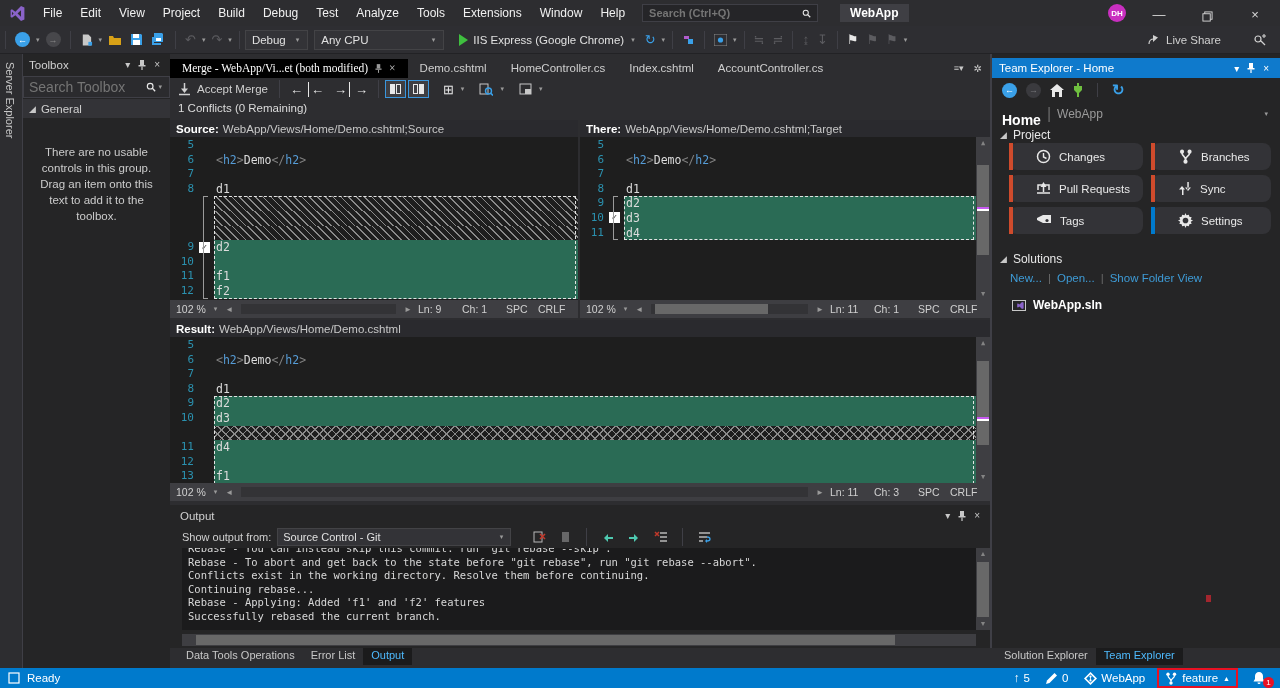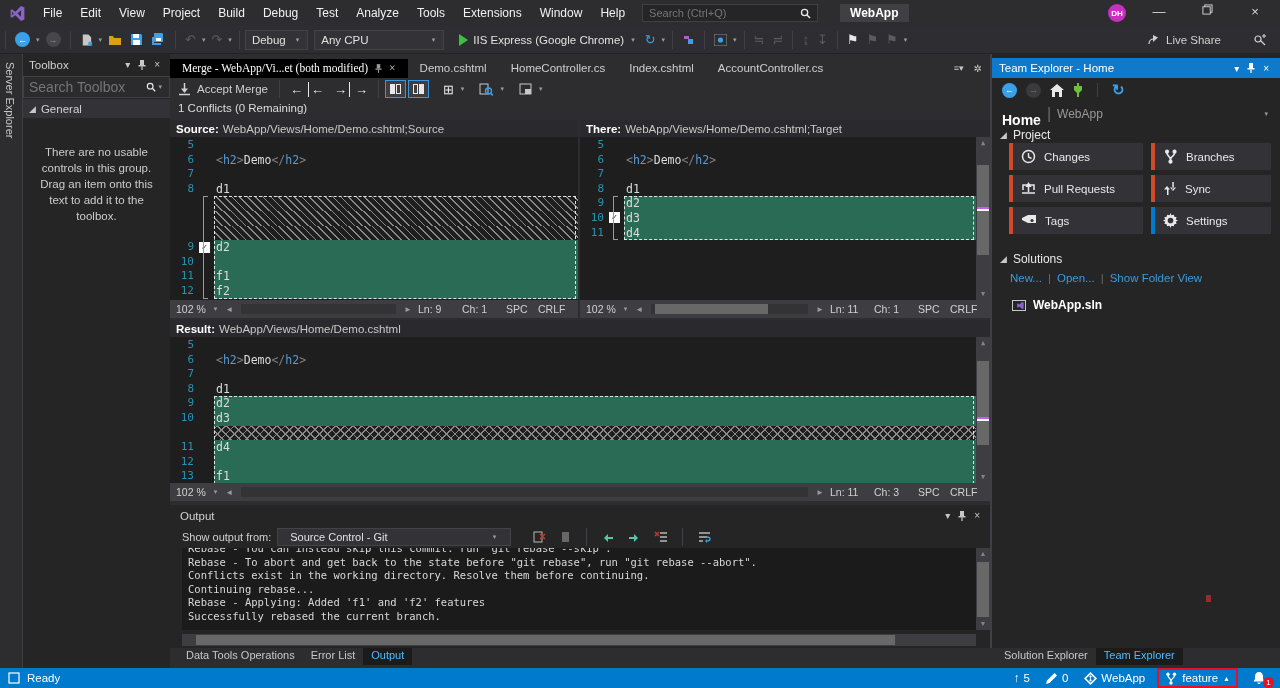--- a/index.html
+++ b/index.html
@@ -8,24 +8,24 @@
   svg { display:block; }
 
   
   #titlebar { position:absolute; left:0; top:0; width:1280px; height:26px; background:#2d2d30;
               display:flex; align-items:center; }
   #vs-logo { width:34px; display:flex; justify-content:center; }
   .menu-item { font-size:12px; color:#f1f1f1; padding:0 9px; line-height:26px; cursor:default; }
   #qsearch { width:176px; height:18px; background:#252528; border:1px solid #3f3f46; display:flex;
              align-items:center; margin-left:8px; padding:0 6px; }
   #qsearch input { flex:1; background:transparent; border:none; outline:none; color:#999;
-                   font-size:11px; font-family:"Liberation Sans",sans-serif; }
+                   font-size:11px; font-family:"Liberation Sans",sans-serif;font-weight:bold; }
   #app-chip { margin-left:22px; background:#3f3f44; color:#fff; font-size:12px; font-weight:bold;
               padding:2px 10px; }
-  #tb-right { margin-left:auto; display:flex; align-items:flex-start; gap:18px; padding-right:10px; }
+  #tb-right { margin-left:auto; display:flex; align-items:flex-end; gap:18px; padding-right:10px; }
   #avatar { width:18px; height:18px; border-radius:50%; background:#c92fc0; color:#fff; font-size:8px;
             font-weight:bold; display:flex; align-items:center; justify-content:center; }
   .winbtn { width:30px; text-align:center; color:#d8d8d8; font-size:13px; }
 
   
   #toolbar { position:absolute; left:0; top:26px; width:1280px; height:28px; background:#2e2e32;
              border-bottom:1px solid #222225; display:flex; align-items:center; font-size:12px; }
   .tsep { width:1px; height:18px; background:#3f3f46; margin:0 5px; }
   .tico { padding:0 4px; font-size:13px; color:#b8b8b8; display:flex; align-items:center; }
   .tico.blue { color:#3aa0e8; } .tico.dim { color:#5c5c60; } .tico.gold { color:#d8a117; }
@@ -106,21 +106,21 @@
   .zoom-row .track .hthumb { position:absolute; top:0; height:10px; background:#686868; }
   .sb-ar { color:#9a9a9a; font-size:8px; }
   .lninfo { display:flex; gap:0; }
   .lninfo span { width:44px; text-align:left; }
 
   
   #output-panel { position:absolute; left:0; top:451px; width:820px; height:143px; background:#252526; }
   #output-toolbar { height:22px; display:flex; align-items:center; font-size:11px; color:#d0d0d0;
                     padding-left:12px; gap:6px; }
   #output-combo { width:234px; height:18px; background:#333337; border:1px solid #434346;
-                  display:flex; align-items:center; font-size:11px; padding:0 12px; color:#e0e0e0; }
+                  display:flex; align-items:center; font-size:11px; padding:0 5px; color:#e0e0e0; }
   .out-ico { font-size:11px; color:#b8b8b8; padding:0 4px; }
   #output-console { position:absolute; left:12px; top:43px; right:14px; bottom:18px; background:#1b1b1c;
                     overflow:hidden; font-family:"DejaVu Sans Mono",monospace; font-size:10.5px;
                     line-height:13.5px; color:#d8d8d8; padding-left:6px; }
   #output-console .oline:first-child { margin-top:-6px; }
   #out-vscroll { position:absolute; right:0; top:43px; bottom:18px; width:14px; background:#3e3e42; }
   #out-hscroll { position:absolute; left:12px; right:14px; bottom:2px; height:12px; background:#3e3e42; }
   #out-hscroll .hthumb { position:absolute; left:14px; top:1px; height:10px; width:88%; background:#686868; }
 
   
@@ -141,21 +141,21 @@
                 justify-content:center; font-size:9px; }
   #te-crumb { position:absolute; left:0; top:48px; width:288px; height:24px; display:flex; align-items:center;
               padding:0 10px; gap:6px; }
   #te-crumb .home { font-size:14px; font-weight:bold; color:#ffffff;margin-top:12px; }
   #te-crumb .sep { color:#6a6a6a; } #te-crumb .proj { color:#9a9a9a; font-size:12px; }
   .te-section { display:flex; align-items:center; gap:6px; font-size:12px; color:#e8e8e8; padding-left:8px; }
   .tri { color:#c8c8c8; font-size:9px; }
   #tiles { position:absolute; left:17px; top:89px; width:262px; display:grid;
            grid-template-columns:134px 120px; grid-column-gap:8px; grid-row-gap:5px; }
   .tile { height:27px; background:#333337; display:flex; align-items:center; position:relative;
-          font-size:11.5px; color:#e8e8e8; gap:8px; padding-left:12px; }
+          font-size:11.5px; color:#e8e8e8; gap:8px; padding-left:27px;border-radius:8px; }
   .tile .bar { position:absolute; left:0; top:0; width:4px; height:27px; }
   #solutions { position:absolute; left:8px; top:198px; width:272px; }
   #sol-links { margin:6px 0 0 10px; font-size:11.5px; color:#6a6a6a; display:flex; gap:6px; }
   #sol-links .lnk { color:#3e9bd6; }
   #sln-row { margin:14px 0 0 12px; display:flex; align-items:center; gap:7px; font-size:12px;
              color:#ffffff; font-weight:bold; }
 
   
   #statusbar { position:absolute; left:0; top:668px; width:1280px; height:20px; background:#007acc;
                color:#ffffff; display:flex; align-items:center; font-size:11.5px; }

